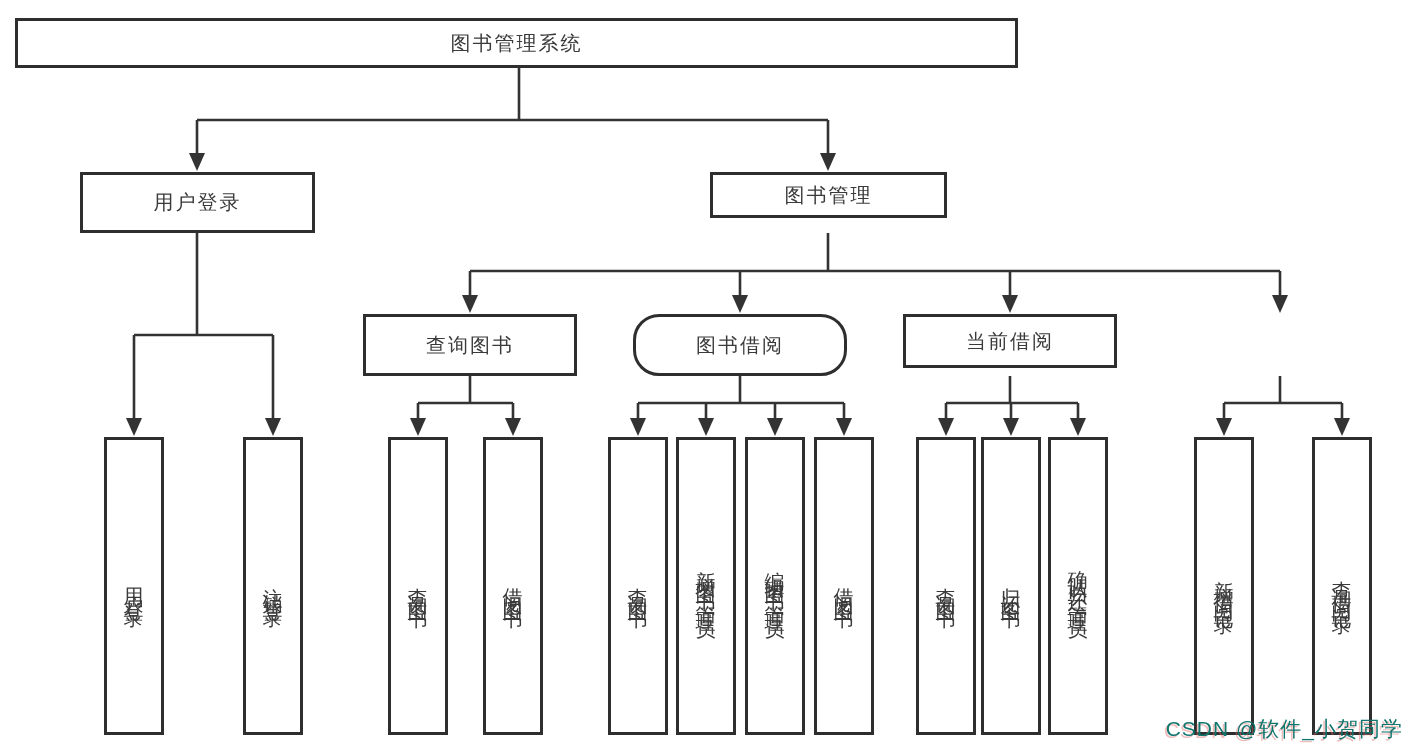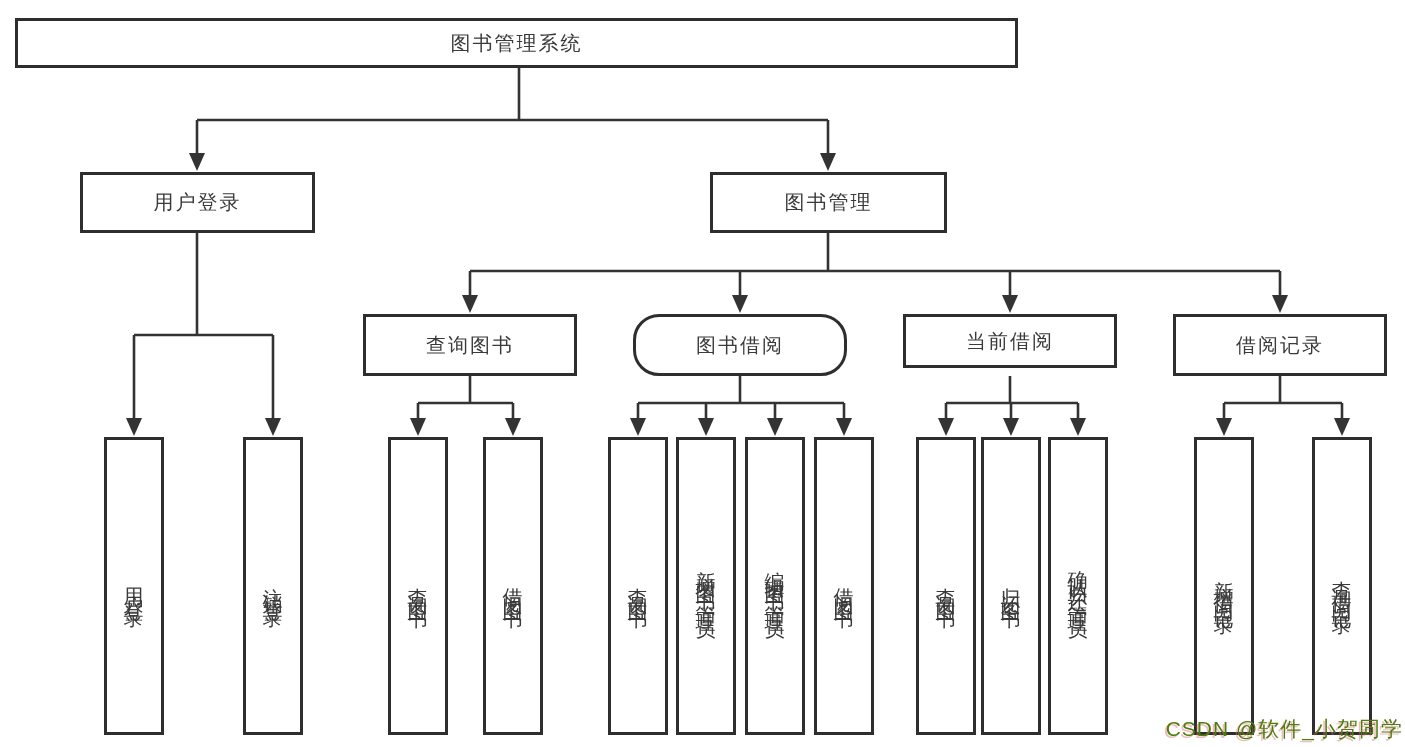--- a/index.html
+++ b/index.html
@@ -48,21 +48,21 @@
     writing-mode: vertical-lr;
     text-orientation: mixed;
     font-size: 20px;
     letter-spacing: 7px;
     line-height: 1.1;
     white-space: nowrap;
   }
   
   #node-root        { left: 15px;  top: 18px;  width: 1003px; height: 50px; }
   #node-user-login  { left: 80px;  top: 172px; width: 235px;  height: 61px; }
-  #node-book-mgmt   { left: 710px; top: 172px; width: 237px;  height: 61px; }
+  #node-book-mgmt   { left: 710px; top: 172px; width: 237px;  height: 46px; }
   #node-new-book    { left: 363px; top: 314px; width: 214px;  height: 62px; }
   #node-book-borrow { left: 633px; top: 314px; width: 214px;  height: 62px; border-radius: 26px; }
   #node-cur-borrow  { left: 903px; top: 314px; width: 214px;  height: 54px; }
   #node-borrow-rec  { left: 1173px;top: 314px; width: 214px;  height: 62px; }
   
   #leaf-user-login     { left: 104px; }
   #leaf-logout         { left: 243px; }
   #leaf-query-book-1   { left: 388px; }
   #leaf-borrow-book-1  { left: 483px; }
   #leaf-query-book-2   { left: 608px; }
@@ -73,21 +73,21 @@
   #leaf-return-book    { left: 981px; }
   #leaf-confirm-return { left: 1048px; }
   #leaf-add-record     { left: 1194px; }
   #leaf-query-record   { left: 1312px; }
   .watermark {
     position: absolute;
     right: 2px;
     bottom: 4px;
     font-size: 21px;
     letter-spacing: 1px;
-    color: #4d7c0f;
+    color: #0f766e;
     text-shadow: -2px 2px 0 rgba(224, 106, 106, 0.45);
     white-space: nowrap;
   }
 </style>
 </head>
 <body>
 
 <div class="canvas">
 
   <svg class="connectors" viewBox="0 0 1405 747" xmlns="http://www.w3.org/2000/svg">
@@ -150,23 +150,20 @@
 
   <div class="node hbox" id="node-new-book">
     <span>查询图书</span>
   </div>
   <div class="node hbox" id="node-book-borrow">
     <span>图书借阅</span>
   </div>
   <div class="node hbox" id="node-cur-borrow">
     <span>当前借阅</span>
   </div>
-  <div class="node hbox" id="node-borrow-rec">
-    <span>借阅记录</span>
-  </div>
 
   <div class="node vbox" id="leaf-user-login">
     <span class="vtext">用户登录</span>
   </div>
   <div class="node vbox" id="leaf-logout">
     <span class="vtext">注销登录</span>
   </div>
 
   <div class="node vbox" id="leaf-query-book-1">
     <span class="vtext">查询图书</span>

